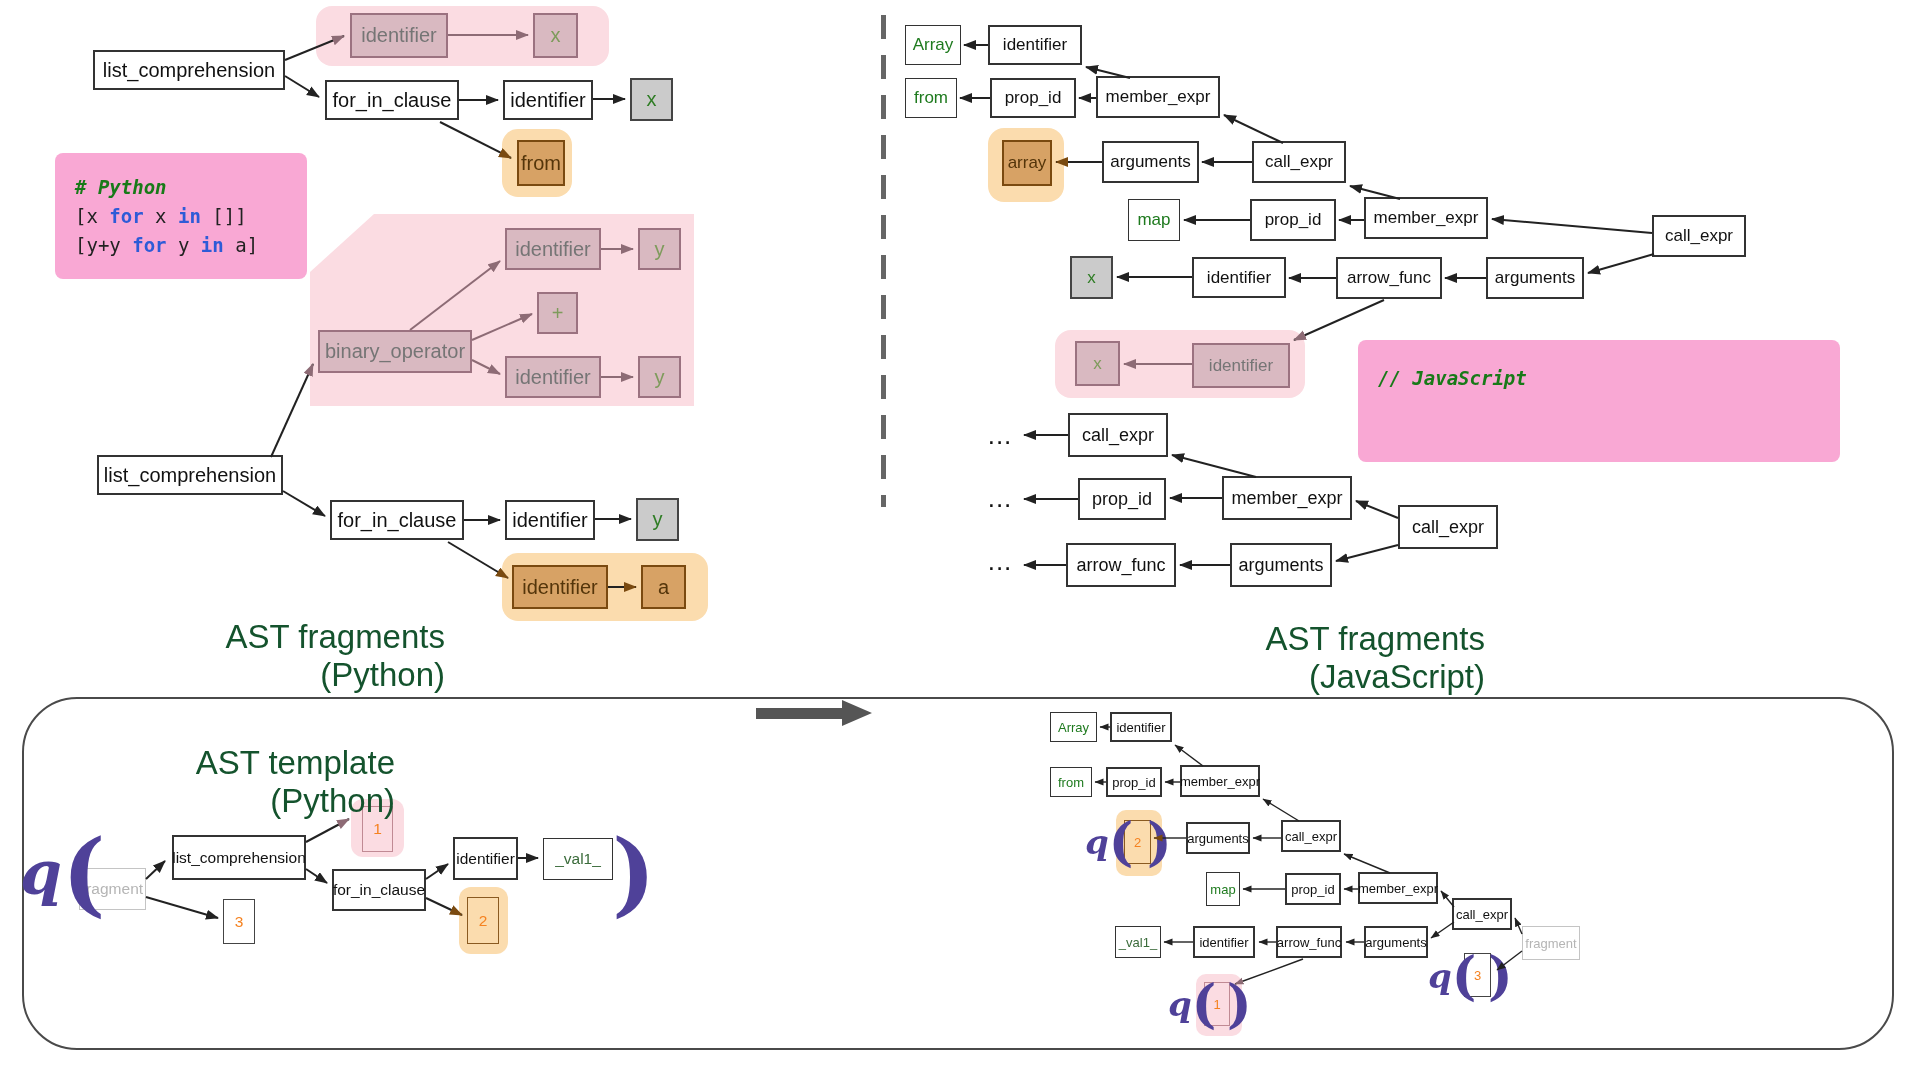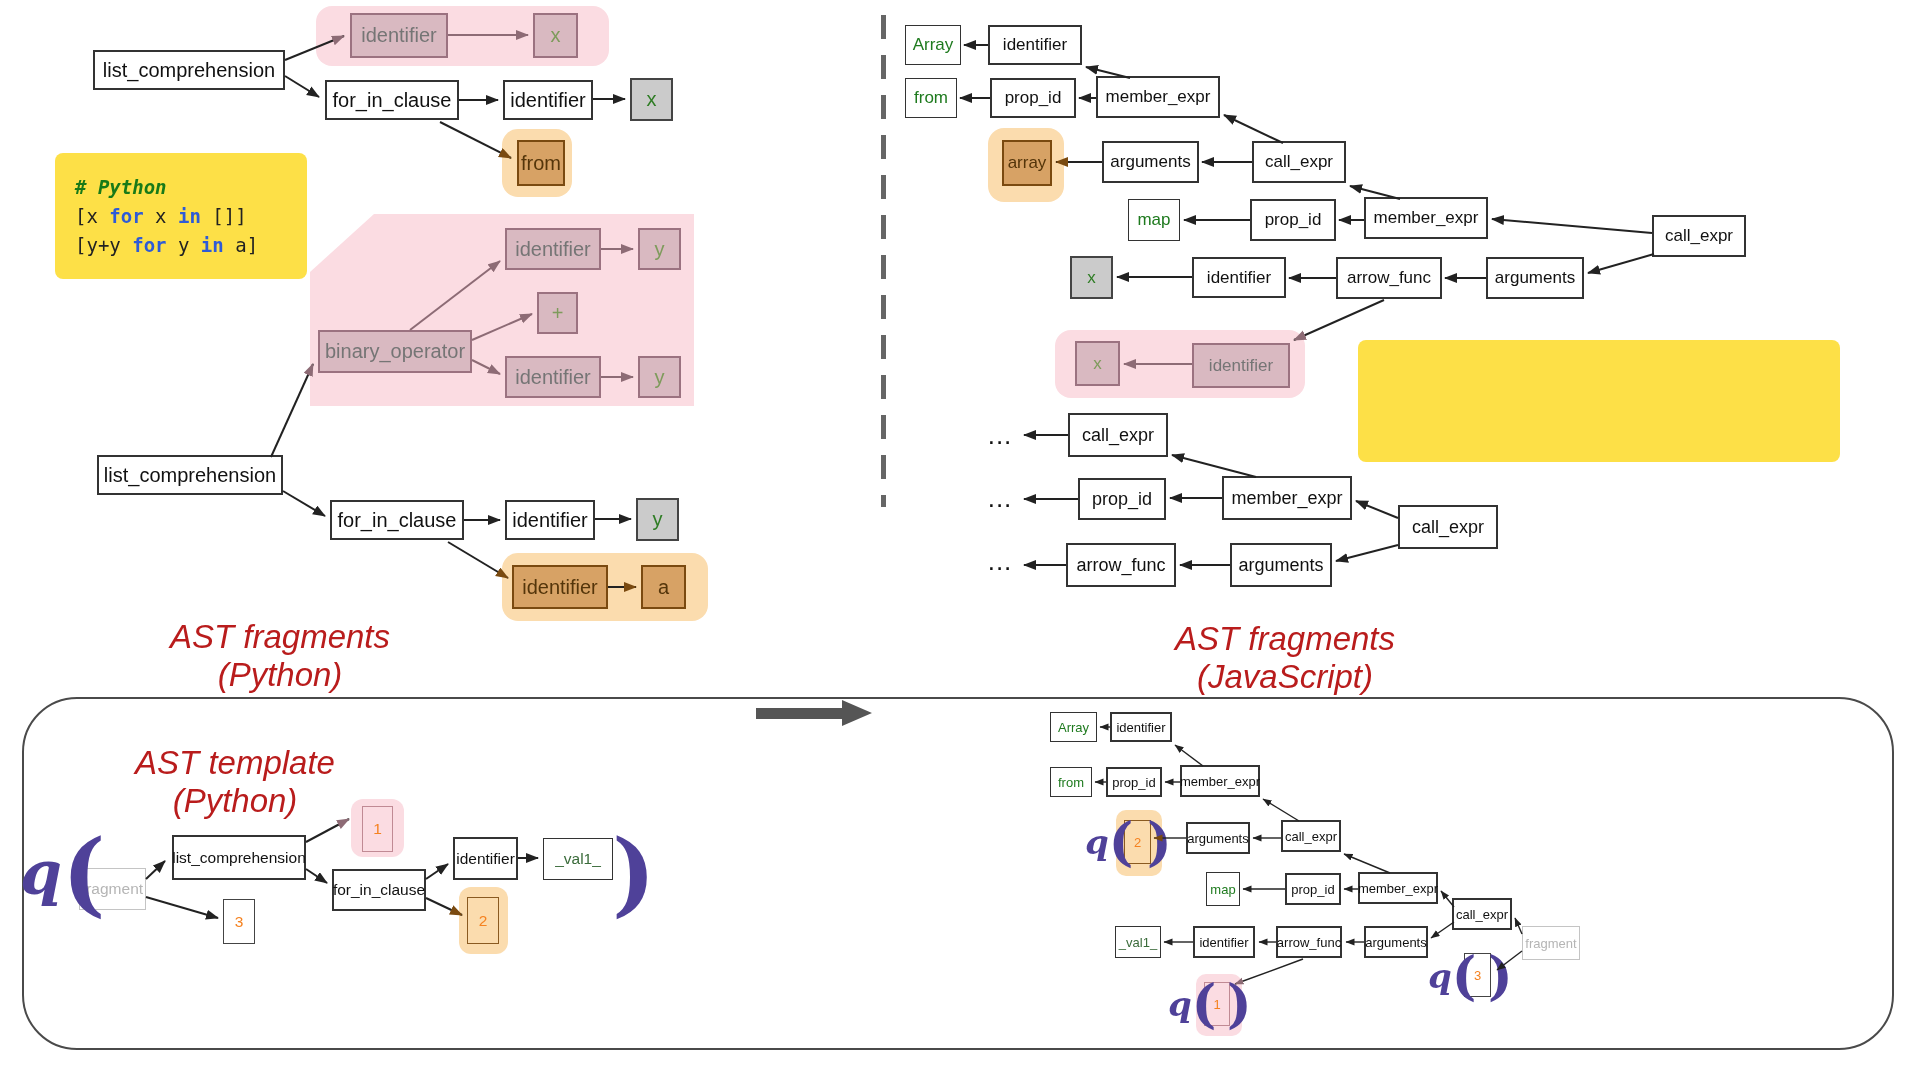--- a/index.html
+++ b/index.html
@@ -25,22 +25,22 @@
   .k-pinkterm{background:var(--pink-fill);border-color:var(--pink-border);color:var(--muted-green);}
   .k-tan{background:var(--tan-fill);border-color:var(--tan-border);color:#54350a;}
   .k-gray{background:var(--gray-fill);border-color:#444;color:var(--green-term);}
   .k-greenleaf{color:var(--green-id);border-width:1.5px;}
   .k-val{color:#3a6b3a;border-width:1.5px;}
   .k-frag{border:1.5px solid #c4c4c4;color:#b5b5b5;}
   .k-num{color:var(--orange-digit);border:1.5px solid #444;}
   .k-numpink{color:var(--orange-digit);border:1.5px solid #c08a94;background:transparent;}
   .k-numorange{color:var(--orange-digit);border:1.5px solid #8a5a20;background:transparent;}
   .k-dots{border:none;background:transparent;font-size:26px;letter-spacing:1px;color:#111;}
-  .cap{position:absolute;z-index:4;text-align:center;color:#b91c1c;font-style:italic;}
-  .codeblk{position:absolute;z-index:2;background:#fde047;border-radius:8px;
+  .cap{position:absolute;z-index:4;text-align:right;color:#14532d;}
+  .codeblk{position:absolute;z-index:2;background:#f9a8d4;border-radius:8px;
            font-family:"DejaVu Sans Mono", monospace;font-size:19px;line-height:29px;color:#222;}
   .codeblk .inner{padding:20px 10px 0 20px;}
   .c-g{color:var(--comment-green);font-style:italic;font-weight:bold;}
   .c-b{color:var(--kw-blue);font-weight:bold;}
   .c-k{color:#222;}
   .qwrap{position:absolute;z-index:5;display:flex;align-items:center;color:var(--purple);
          font-family:"DejaVu Serif", serif;font-style:italic;line-height:1;}
   .qwrap .qg{font-weight:bold;}
   .qbig{height:118px;} .qbig .qg{font-size:60px;} .qbig .pg{font-size:92px;font-style:normal;font-weight:bold;}
   .qsm{height:68px;} .qsm .qg{font-size:34px;} .qsm .pg{font-size:52px;font-style:normal;font-weight:bold;}
@@ -242,20 +242,21 @@
 
   <div class="codeblk" style="left:55px;top:153px;width:252px;height:126px;">
     <div class="inner" id="pycode">
         <div><span class="c-g"># Python</span></div>
         <div><span class="c-k">[x </span><span class="c-b">for</span><span class="c-k"> x </span><span class="c-b">in</span><span class="c-k"> []]</span></div>
         <div><span class="c-k">[y+y </span><span class="c-b">for</span><span class="c-k"> y </span><span class="c-b">in</span><span class="c-k"> a]</span></div>
       </div>
   </div>
   <div class="codeblk" style="left:1358px;top:340px;width:482px;height:122px;">
     <div class="inner" id="jscode" style="padding-top:24px;">
+        <div><span class="c-g">// JavaScript</span></div>
       </div>
   </div>
 
   <div id="qlayer">
       <div class="qwrap qbig" style="left: 20px; top: 814px;">
         <span class="qg">q</span>
         <span class="pg">(</span>
       </div>
       <div class="qwrap qbig" style="left: 612px; top: 814px;">
         <span class="pg">)</span>

